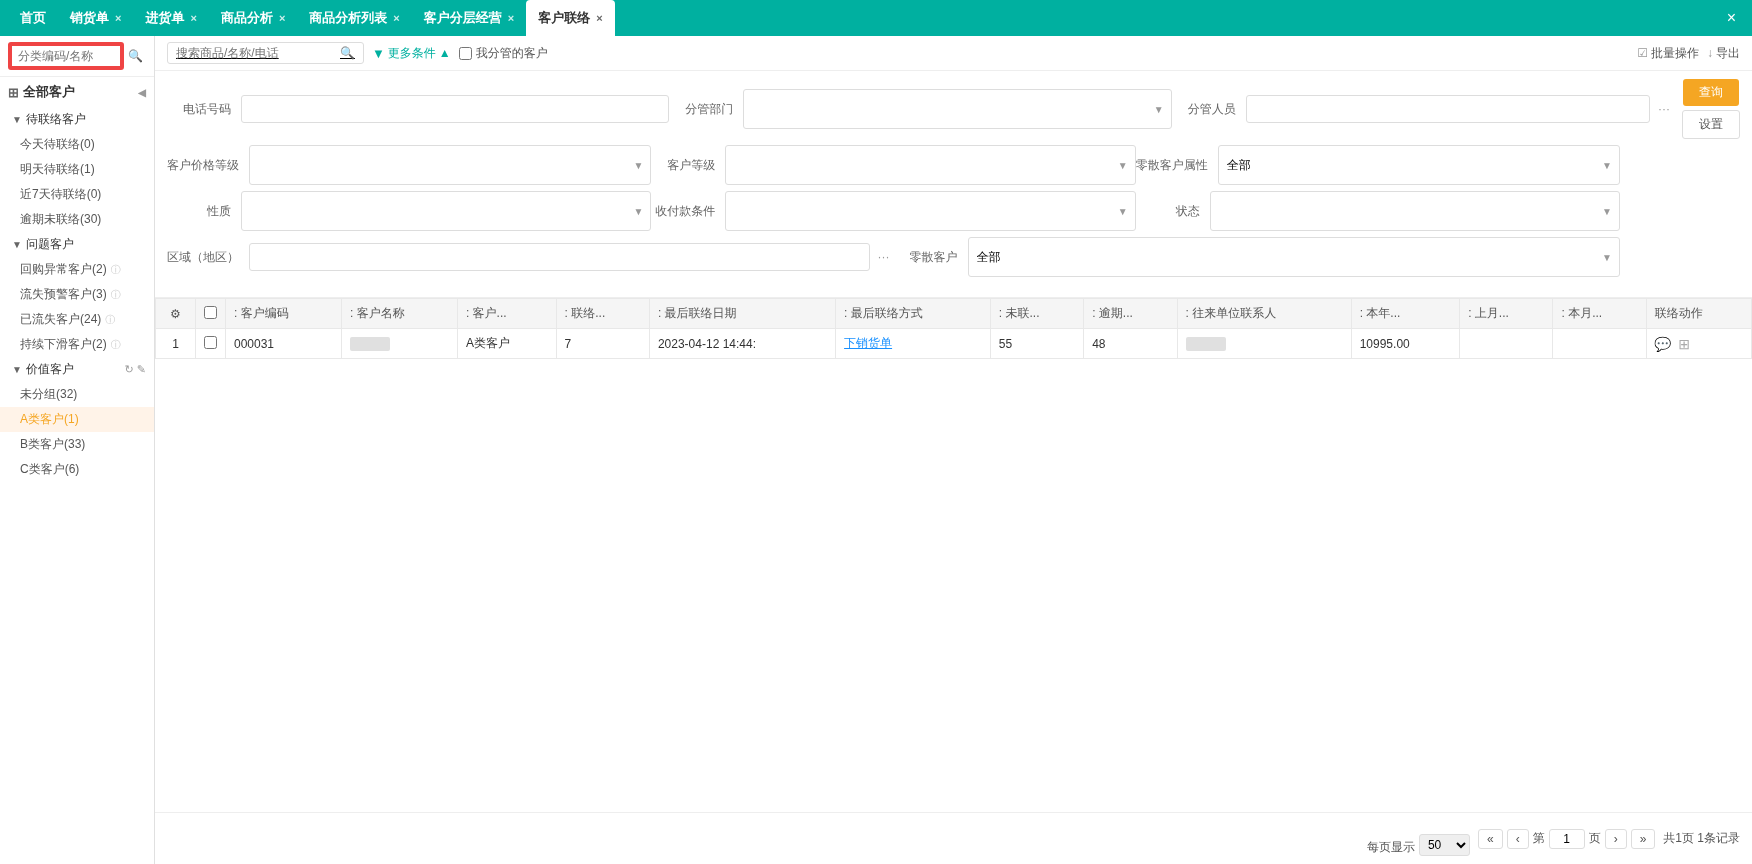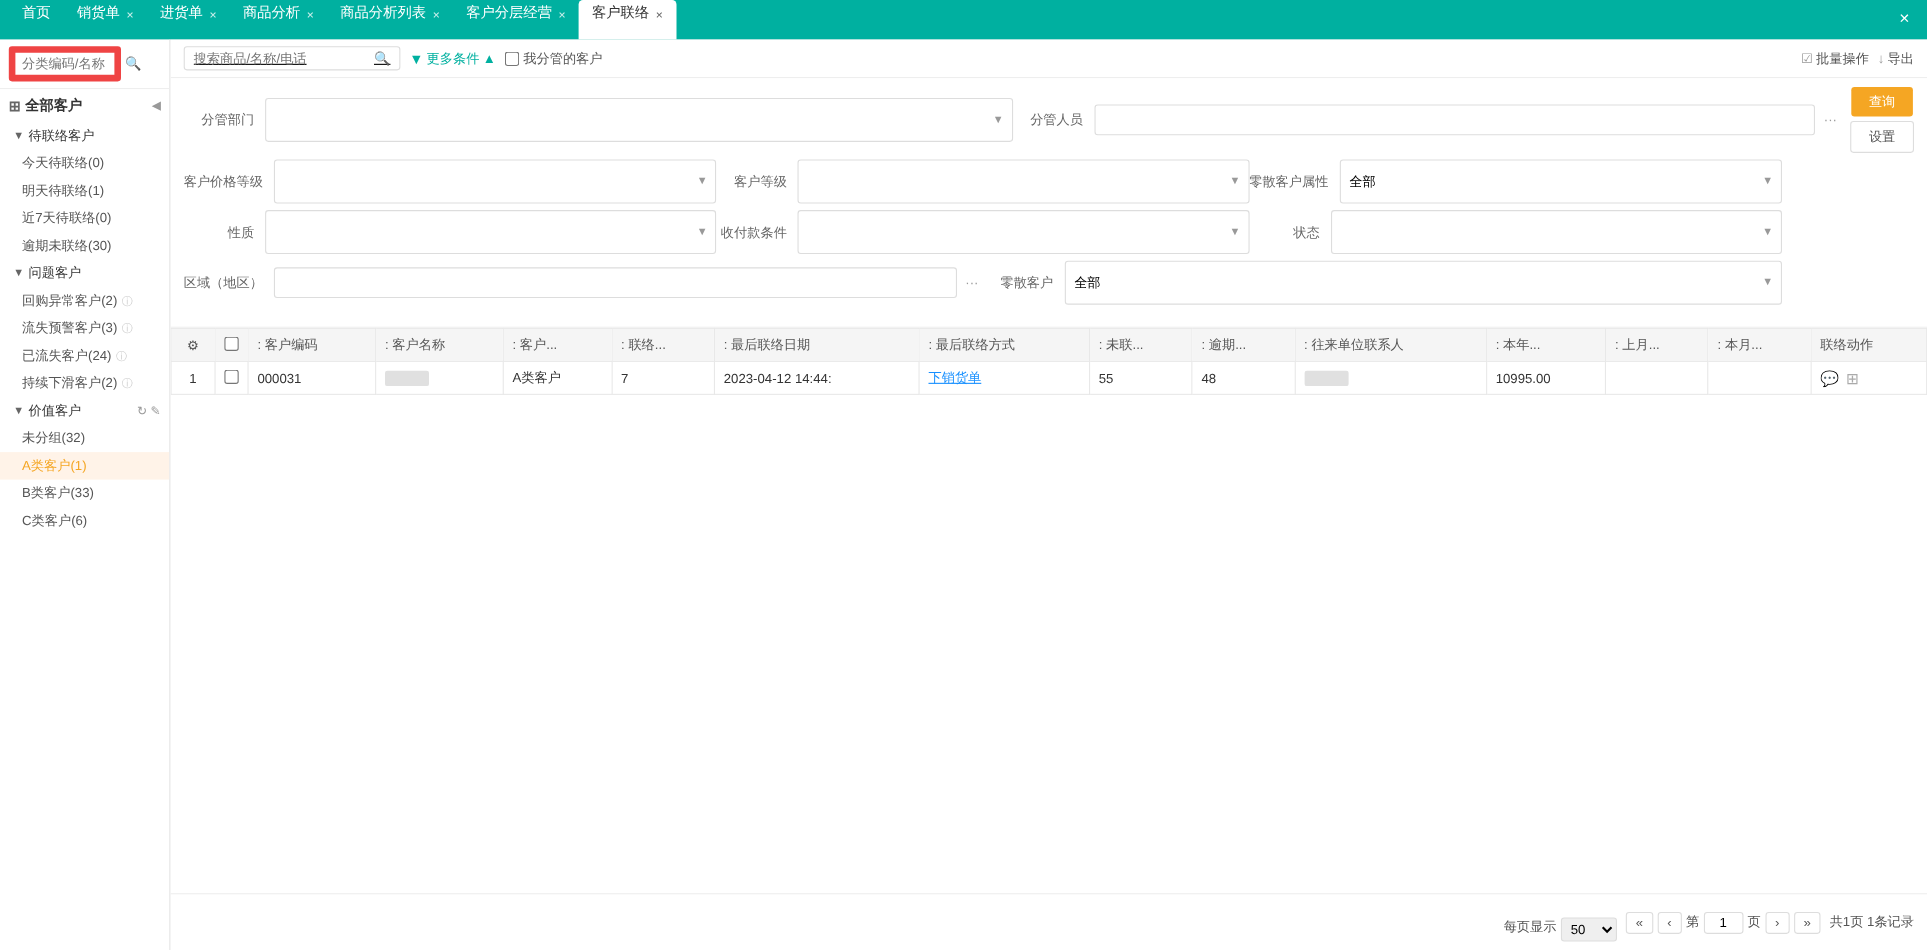--- a/index.html
+++ b/index.html
@@ -1,33 +1,33 @@
 <!DOCTYPE html>
 <html><head>
   <meta charset="utf-8">
   <style>
     * { margin: 0; padding: 0; box-sizing: border-box; }
     body { font-family: 'Microsoft YaHei', Arial, sans-serif; font-size: 12px; background: #f0f0f0; width: 1752px; min-height: 864px; overflow: hidden; }
 
     
     .top-nav { display: flex; align-items: center; background: #00b0a0; height: 36px; padding: 0 8px; }
-    .top-nav .nav-item { color: #fff; padding: 16px 12px; height: 36px; display: flex; align-items: flex-end; cursor: pointer; font-size: 13px; white-space: nowrap; }
+    .top-nav .nav-item { color: #fff; padding: 6px 12px; height: 36px; display: flex; align-items: center; cursor: pointer; font-size: 13px; white-space: nowrap; font-weight: bold; }
     .top-nav .nav-item.active { background: #fff; color: #333; border-radius: 4px 4px 0 0; }
     .top-nav .nav-item .close-btn { margin-left: 6px; font-size: 11px; color: rgba(255,255,255,0.8); cursor: pointer; }
     .top-nav .nav-item.active .close-btn { color: #666; }
     .top-nav .spacer { flex: 1; }
     .top-nav .window-close { color: #fff; cursor: pointer; font-size: 16px; padding: 0 8px; }
 
     
     .main-layout { display: flex; height: calc(864px - 36px); }
 
     
     .sidebar { width: 155px; background: #fff; border-right: 1px solid #e0e0e0; display: flex; flex-direction: column; overflow-y: auto; }
     .sidebar-search { padding: 6px 8px; border-bottom: 1px solid #eee; display: flex; align-items: center; }
-    .sidebar-search input { border: 6px solid #ef4444; border-radius: 3px; padding: 3px 6px; font-size: 12px; width: 102px; outline: none; }
+    .sidebar-search input { border: 4px solid #ef4444; border-radius: 3px; padding: 3px 6px; font-size: 12px; width: 116px; outline: none; }
     .sidebar-search .search-icon { margin-left: 4px; color: #00b0a0; cursor: pointer; }
 
     .sidebar-section { padding: 0; }
     .sidebar-header { display: flex; align-items: center; padding: 6px 8px; cursor: pointer; font-weight: bold; font-size: 13px; color: #333; }
     .sidebar-header .collapse-icon { margin-left: auto; color: #999; font-size: 10px; }
     .sidebar-header .grid-icon { margin-right: 4px; color: #666; }
 
     .sidebar-group-title { display: flex; align-items: center; padding: 4px 8px 4px 12px; font-size: 12px; color: #333; cursor: pointer; }
     .sidebar-group-title .arrow { margin-right: 4px; color: #666; font-size: 10px; }
     .sidebar-group-title .actions { margin-left: auto; display: flex; gap: 3px; }
@@ -71,21 +71,21 @@
     
     .table-container { flex: 1; overflow: auto; background: #fff; margin: 0; }
     .data-table { width: 100%; border-collapse: collapse; font-size: 12px; }
     .data-table th { background: #f5f5f5; border: 1px solid #e8e8e8; padding: 6px 8px; text-align: left; white-space: nowrap; color: #555; font-weight: normal; position: sticky; top: 0; z-index: 1; }
     .data-table td { border: 1px solid #e8e8e8; padding: 6px 8px; white-space: nowrap; color: #333; }
     .data-table .link-text { color: #1890ff; text-decoration: underline; cursor: pointer; }
     .data-table .settings-col { text-align: center; }
 
     
     .pagination { background: #fff; border-top: 1px solid #eee; padding: 8px 12px; display: flex; align-items: center; justify-content: flex-end; gap: 8px; font-size: 12px; color: #555; }
-    .pagination .page-size { display: flex; align-items: flex-start; gap: 4px; margin-top: 13px; }
+    .pagination .page-size { display: flex; align-items: flex-end; gap: 4px; margin-top: 13px; }
     .pagination .page-size select { border: 1px solid #ddd; border-radius: 3px; padding: 2px 4px; font-size: 12px; }
     .pagination .page-nav { display: flex; align-items: center; gap: 4px; }
     .pagination .page-btn { border: 1px solid #ddd; background: #fff; border-radius: 3px; padding: 2px 8px; cursor: pointer; color: #555; font-size: 12px; }
     .pagination .page-btn:disabled { color: #ccc; cursor: not-allowed; }
     .pagination .page-input { border: 1px solid #ddd; border-radius: 3px; padding: 2px 4px; width: 36px; text-align: center; font-size: 12px; }
     .pagination .total-info { color: #555; }
 
     
     .table-container::-webkit-scrollbar { height: 8px; width: 8px; }
     .table-container::-webkit-scrollbar-track { background: #f0f0f0; }
@@ -241,20 +241,24 @@
         <div class="toolbar-btn">
           <span class="icon">↓</span>
           <span>导出</span>
         </div>
       </div>
     </div>
 
     <div class="filter-area">
 
       <div class="filter-row">
+        <div class="filter-item">
+          <span class="filter-label">电话号码</span>
+          <input class="filter-input" type="text" style="">
+        </div>
         <div class="filter-item">
           <span class="filter-label">分管部门</span>
           <div class="filter-select-wrap">
             <select><option></option></select>
             <span class="arrow">▼</span>
           </div>
         </div>
         <div class="filter-item">
           <span class="filter-label">分管人员</span>
           <input class="filter-input" type="text" style="flex: 1 1 0%;">

